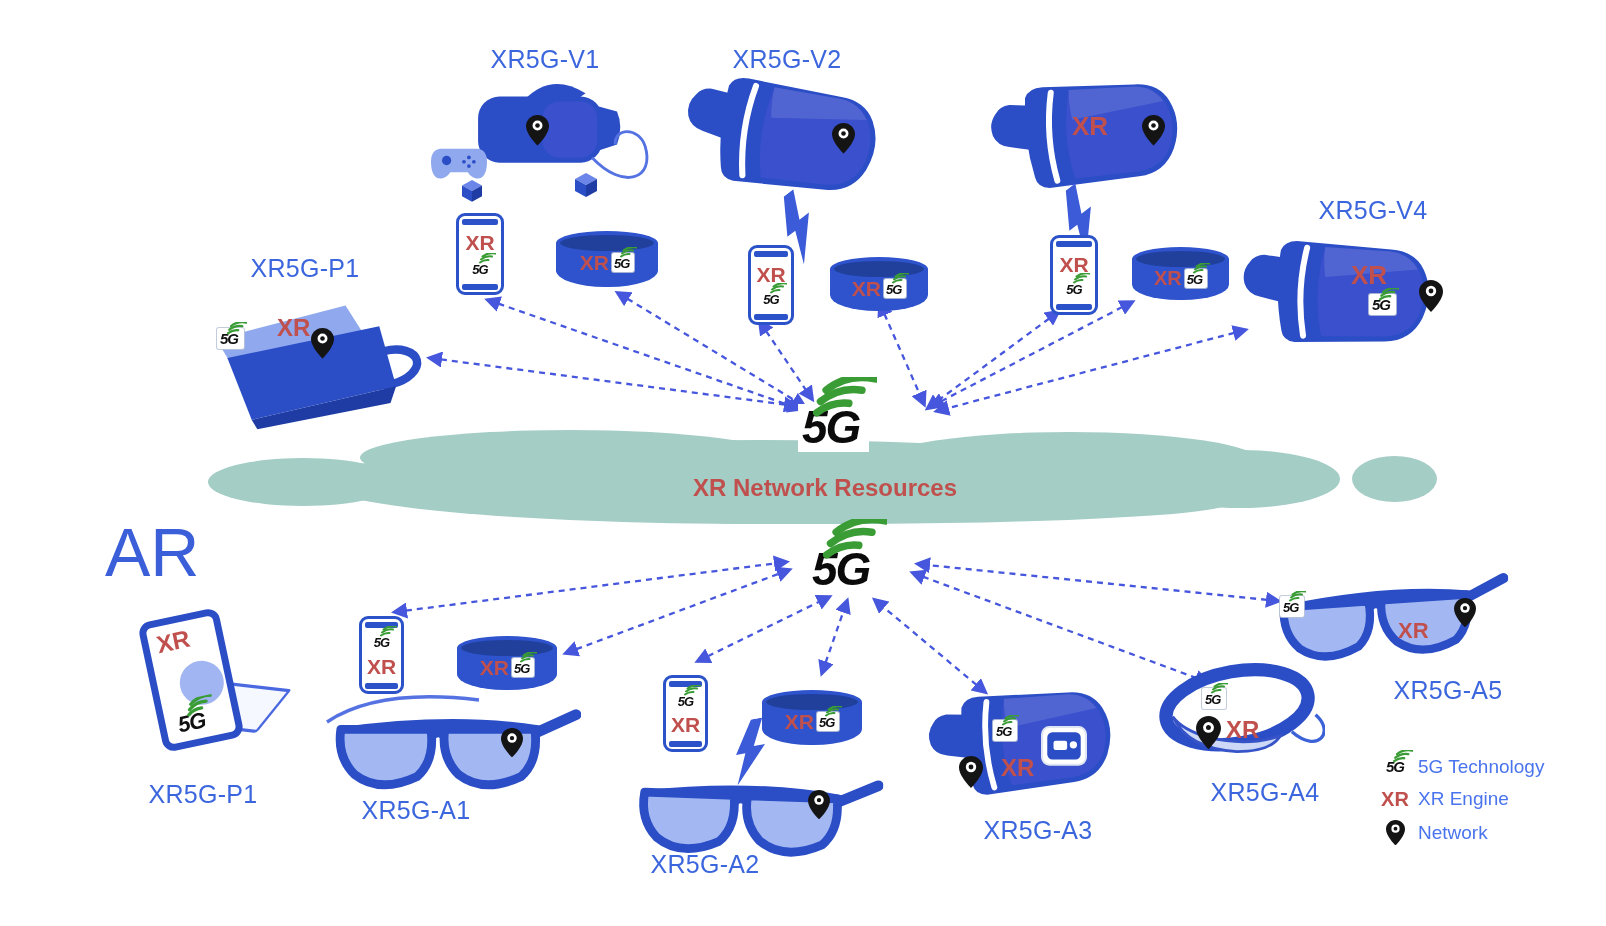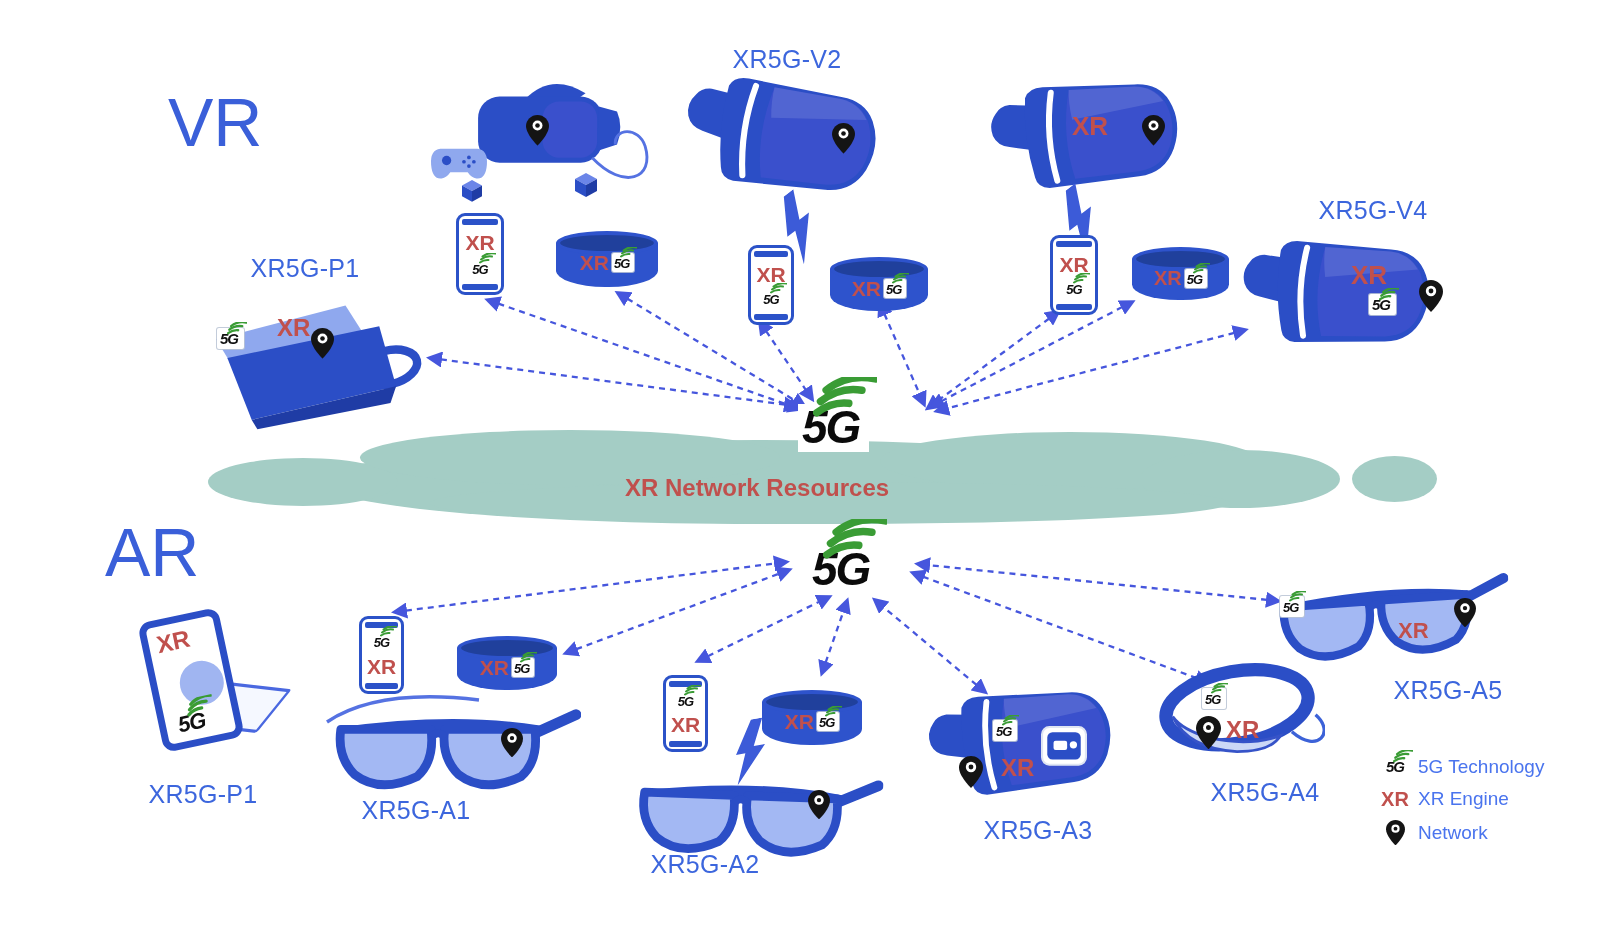--- a/index.html
+++ b/index.html
@@ -31,21 +31,21 @@
   
   .cyl{position:absolute;}
   .cyl-body{position:absolute;left:0;right:0;top:12px;bottom:0;background:#2e53cc;
             border-radius:0 0 48% 48%/0 0 38% 38%;}
   .cyl-top{position:absolute;left:0;right:0;top:0;height:24px;border-radius:50%;background:#20409c;
            border:4px solid #2e53cc;box-sizing:border-box;}
   .cyl-row{position:absolute;left:0;right:0;top:21px;display:flex;align-items:center;justify-content:center;gap:3px;}
   .cyl-row .b5g{position:relative;padding:1px 5px 0 2px;}
   
   .blob{position:absolute;background:#a4cdc5;border-radius:50%;z-index:1;}
-  .cloud-text{position:absolute;color:#c0504d;font-weight:bold;font-size:24px;z-index:2;}
+  .cloud-text{position:absolute;color:#c0504d;font-weight:bold;font-size:24px;text-align:center;z-index:2;}
   
   .paper{position:absolute;border:3px solid #4a68e0;background:rgba(240,245,255,.65);border-radius:3px;}
   .ar-circle{position:absolute;background:#8fa8ee;border-radius:50%;opacity:.85;}
   .phone-big{position:absolute;border:7px solid #2b4ec6;border-radius:12px;background:#fff;box-sizing:border-box;}
   #arrows{position:absolute;left:0;top:0;z-index:2;pointer-events:none;}
   .conn{stroke:#4656dd;stroke-width:2.3;stroke-dasharray:6 5;fill:none;}
   
   .legend{position:absolute;z-index:3;}
   .leg-row{display:flex;align-items:center;margin-bottom:10px;}
   .leg-ico{width:46px;display:flex;justify-content:center;align-items:center;flex:none;}
@@ -148,21 +148,20 @@
 
   <div class="blob" style="left:318px;top:440px;width:880px;height:84px"></div>
   <div class="blob" style="left:208px;top:458px;width:190px;height:48px"></div>
   <div class="blob" style="left:360px;top:430px;width:420px;height:55px"></div>
   <div class="blob" style="left:880px;top:432px;width:380px;height:58px"></div>
   <div class="blob" style="left:1140px;top:450px;width:200px;height:58px"></div>
   <div class="blob" style="left:1352px;top:456px;width:85px;height:46px"></div>
   <div class="blob" style="left:430px;top:482px;width:800px;height:42px"></div>
   <div class="cloud-text" style="left:625px;top:474px;width:400px">XR Network Resources</div>
 
-  <div class="sec-label" style="left:168px;top:88px">VR</div>
   <div class="sec-label" style="left:105px;top:518px">AR</div>
 
   <div class="hub" style="left:798px;top:404px">
     <span class="g5">
       <svg class="sw" viewBox="0 0 34 22">
           <use href="#sym-sw"></use>
         </svg><b>5G</b>
     </span>
   </div>
   <div class="hub" style="left:808px;top:546px">
@@ -181,20 +180,21 @@
     <span class="b5g" style="left:32px;top:82px"><span class="g5 s15"><svg class="sw" viewBox="0 0 34 22">
             <use href="#sym-sw"></use>
           </svg><b>5G</b></span></span>
     <b class="xr abs" style="left:92px;top:70px;font-size:24px">XR</b>
     <svg class="abs" style="left:126px;top:82px;width:23px" viewBox="0 0 24 32">
         <use href="#sym-pin"></use>
       </svg>
   </div>
 
   <div class="cluster" style="left:420px;top:45px;width:250px;height:270px">
+    <div class="dev-label" style="left:10px;top:0;width:230px">XR5G-V1</div>
     <svg class="abs" style="left:25px;top:30px;width:215px" viewBox="0 0 260 150">
         <use href="#sym-v1"></use>
       </svg>
     <svg class="abs" style="left:8px;top:100px;width:62px" viewBox="0 0 100 62">
         <use href="#sym-pad"></use>
       </svg>
     <svg class="abs" style="left:42px;top:135px;width:20px" viewBox="0 0 22 24">
         <use href="#sym-cube"></use>
       </svg>
     <svg class="abs" style="left:155px;top:128px;width:22px" viewBox="0 0 22 24">

